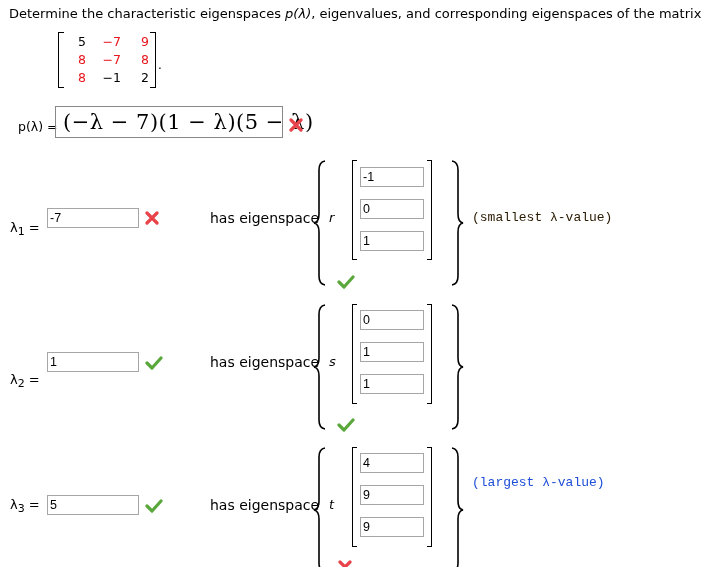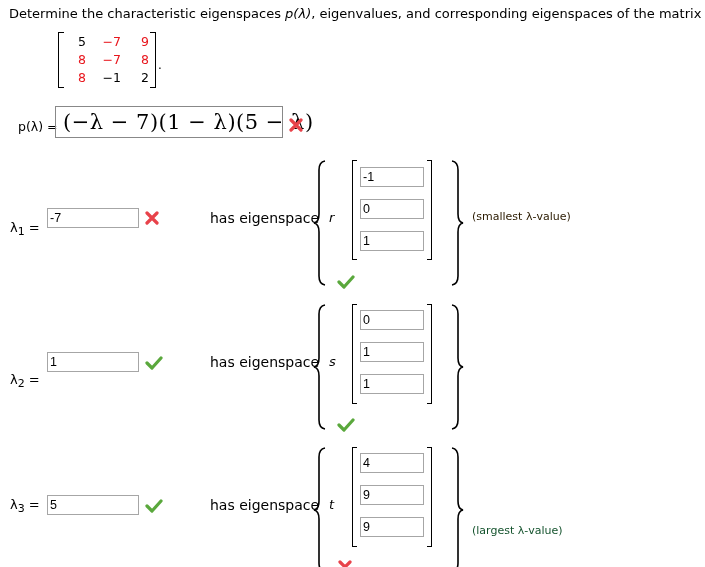--- a/index.html
+++ b/index.html
@@ -23,21 +23,21 @@
   .lam sub { font-size:11px; vertical-align:-3px; }
   .tin { height:20px; border:1px solid #a6a6a6; box-sizing:border-box; font-family:"Liberation Sans",sans-serif;
          font-size:12.5px; padding:1px 2px; color:#000; background:#fff; line-height:16px; }
   .has { font-size:14px; white-space:nowrap; }
   .brace { width:18px; }
   .var { font-style:italic; font-size:13px; }
   .vbrack { width:80px; }
   .vbl, .vbr { position:absolute; top:0; width:5px; border-top:1.5px solid #000; border-bottom:1.5px solid #000; box-sizing:border-box; }
   .vbl { left:0; border-left:1.5px solid #000; }
   .vbr { right:0; border-right:1.5px solid #000; }
-  .side { font-size:11px; white-space:nowrap; }
+  .side { font-size:13px; white-space:nowrap;font-family:Liberation Mono, monospace; }
 </style>
 </head>
 <body>
 
 <div class="abs prompt">
   <span>Determine the characteristic eigenspaces </span><i>p(λ)</i><span>, eigenvalues, and corresponding eigenspaces of the matrix</span>
 </div>
 
 <div class="abs matrix">
   <div class="bl"></div>
@@ -128,16 +128,16 @@
 <div class="abs vbrack" style="left:352px;top:447px;height:100px">
   <div class="vbl" style="height:100px"></div>
   <div class="vbr" style="height:100px"></div>
 </div>
 <input class="abs tin" style="left: 360px; top: 453px; width: 64px;" value="4">
 <input class="abs tin" style="left: 360px; top: 485px; width: 64px;" value="9">
 <input class="abs tin" style="left: 360px; top: 517px; width: 64px;" value="9">
 <svg class="abs brace" style="left:448px;top:447px;height:126px" viewBox="0 0 18 126" preserveAspectRatio="none">
   <path d="M4 1 Q10 2 10 10 L10 54 Q10 62 15 63 Q10 64 10 72 L10 116 Q10 124 4 125" fill="none" stroke="#000" stroke-width="1.6"></path>
 </svg>
-<span class="abs side" style="left:472px;top:524px;color:#14532d">(largest λ-value)</span>
+<span class="abs side" style="left:472px;top:475px;color:#1d4ed8">(largest λ-value)</span>
 <svg class="abs xmark" style="left:338px;top:560px" viewBox="0 0 14 14">
   <path d="M2 2 L12 12 M12 2 L2 12" stroke="#e8424a" stroke-width="3.2" stroke-linecap="round"></path>
 </svg>
 
 </body></html>

